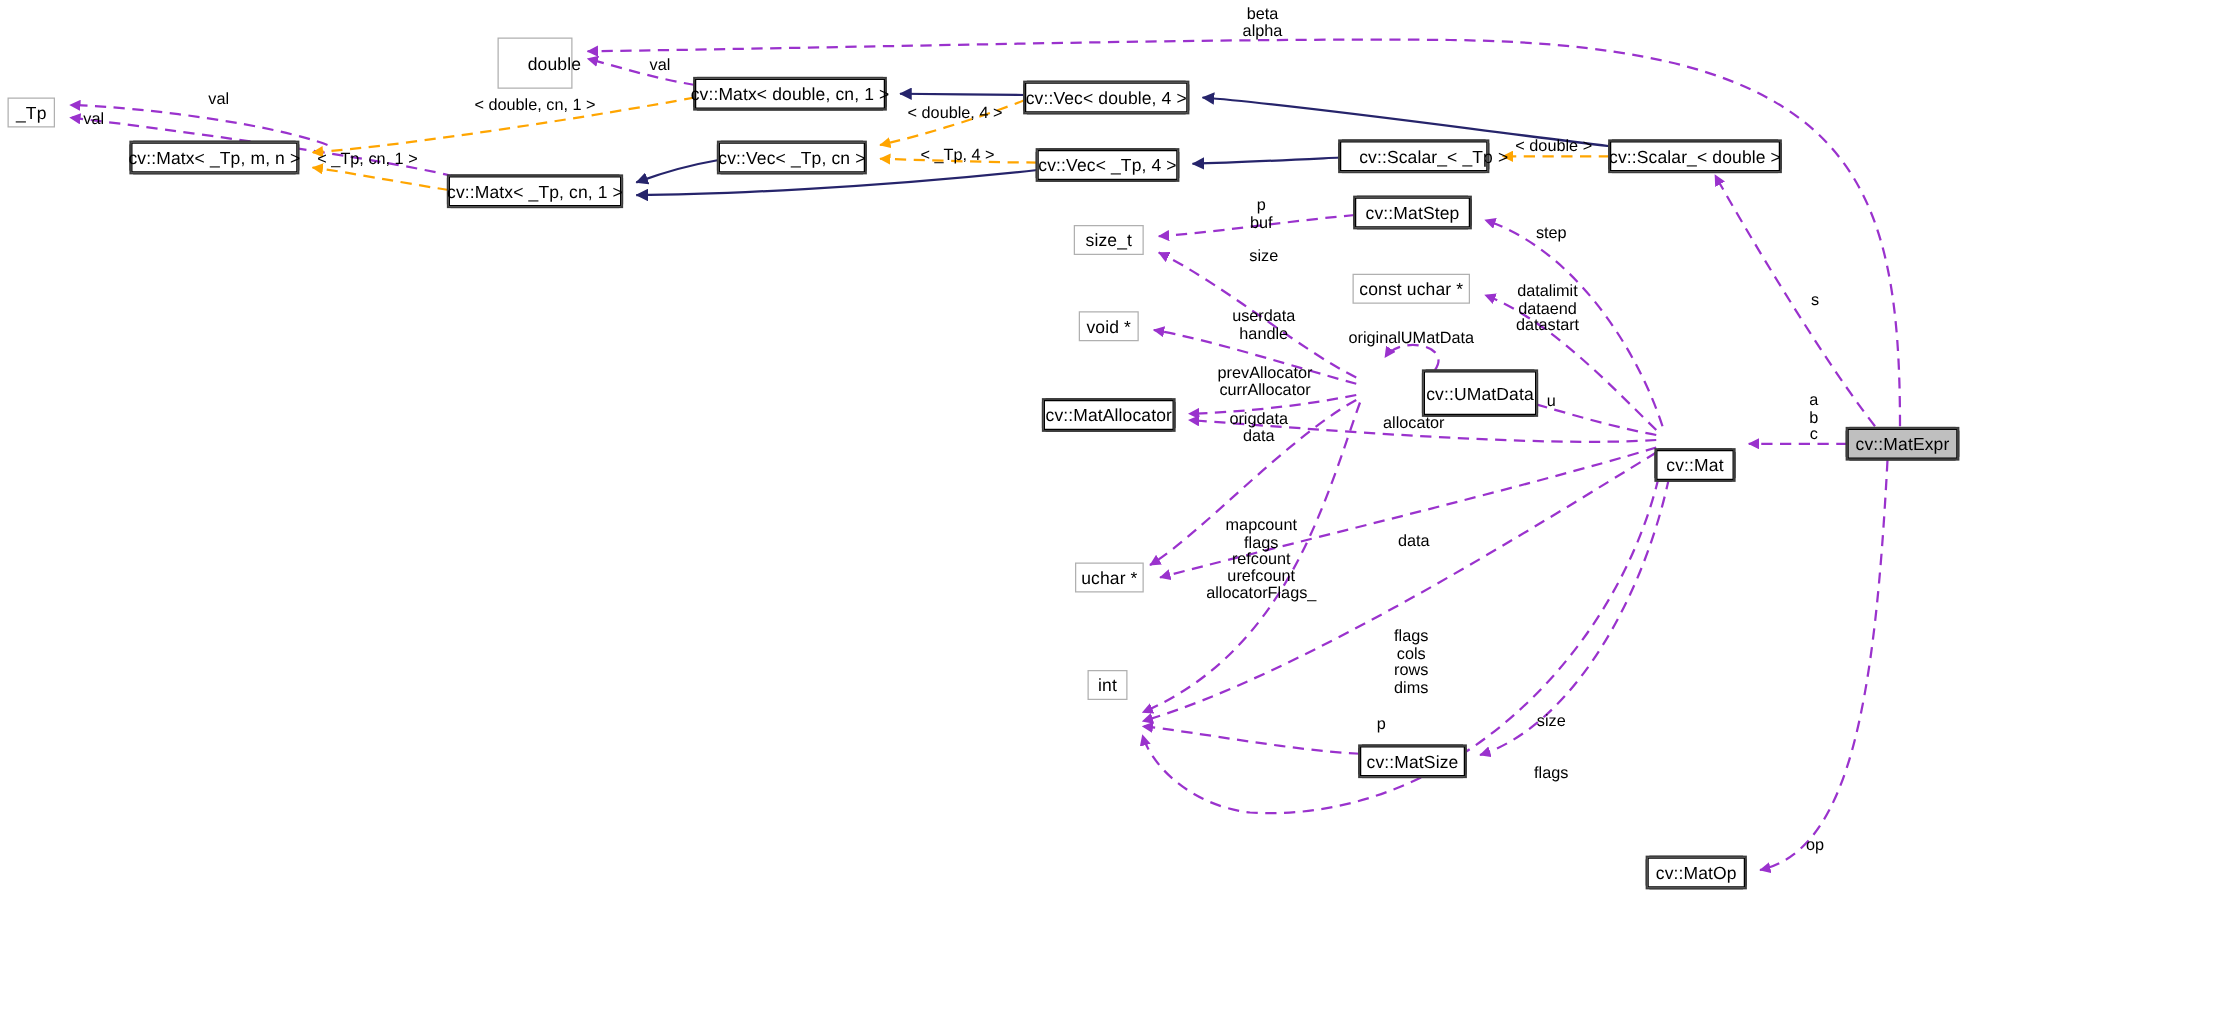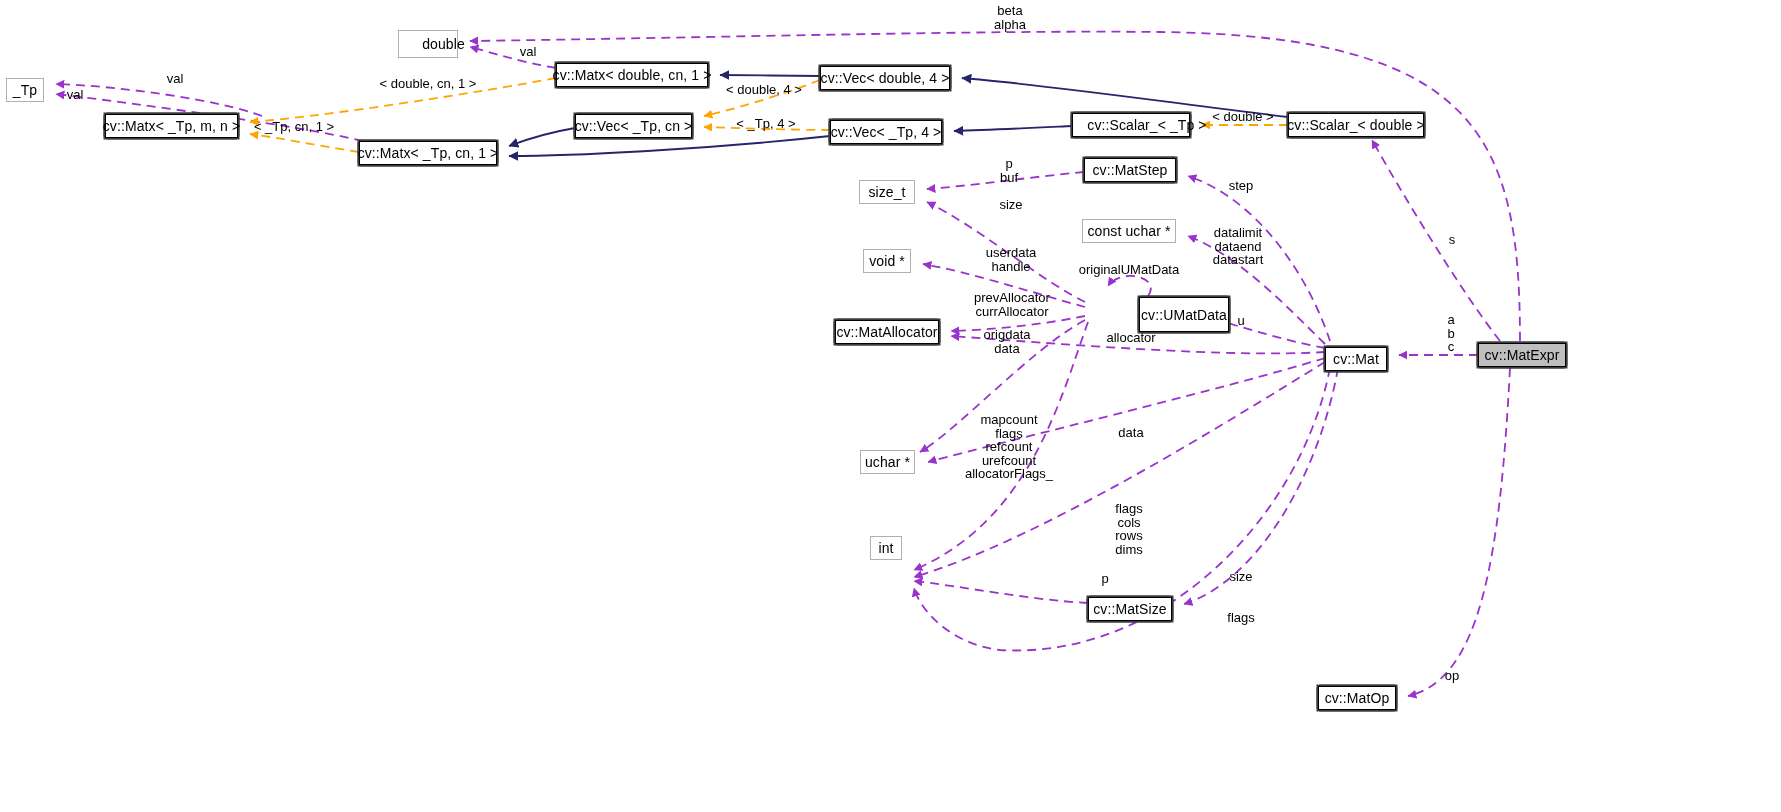--- a/index.html
+++ b/index.html
@@ -149,21 +149,21 @@
       <path d="M830,136 C700,150 570,156 509,156"></path>
 
       <path d="M1072,126 C1030,128 990,130 954,131"></path>
 
       <path d="M1288,117 C1180,104 1040,84 962,78"></path>
     </g>
   </svg>
 
   <div class="node plain" style="left:6px;  top:78px;  width:38px;  height:24px;">_Tp</div>
 
-  <div class="node plain" style="left:398px; top:30px;  width:60px;  height:28px;padding-left:31px;">double</div>
+  <div class="node plain" style="left:398px; top:30px;  width:60px;  height:41px;padding-left:31px;">double</div>
 
   <div class="node klass" style="left:105px; top:114px; width:133px; height:24px;">cv::Matx&lt; _Tp, m, n &gt;</div>
 
   <div class="node klass" style="left:556px; top:63px;  width:152px; height:24px;">cv::Matx&lt; double, cn, 1 &gt;</div>
 
   <div class="node klass" style="left:359px; top:141px; width:138px; height:24px;">cv::Matx&lt; _Tp, cn, 1 &gt;</div>
 
   <div class="node klass" style="left:575px; top:114px; width:117px; height:24px;">cv::Vec&lt; _Tp, cn &gt;</div>
 
   <div class="node klass" style="left:820px; top:66px;  width:130px; height:24px;">cv::Vec&lt; double, 4 &gt;</div>
@@ -179,21 +179,21 @@
   <div class="node klass" style="left:1084px;top:158px; width:92px;  height:24px;">cv::MatStep</div>
 
   <div class="node plain" style="left:1082px;top:219px; width:94px;  height:24px;">const uchar *</div>
 
   <div class="node plain" style="left:863px; top:249px; width:48px;  height:24px;">void *</div>
 
   <div class="node klass" style="left:1139px;top:297px; width:90px;  height:35px;">cv::UMatData</div>
 
   <div class="node klass" style="left:835px; top:320px; width:104px; height:24px;">cv::MatAllocator</div>
 
-  <div class="node klass" style="left:1325px;top:347px; width:62px;  height:24px;">cv::Mat</div>
+  <div class="node klass" style="left:1325px;top:360px; width:62px;  height:24px;">cv::Mat</div>
 
   <div class="node focus" style="left:1478px;top:343px; width:88px;  height:24px;">cv::MatExpr</div>
 
   <div class="node plain" style="left:860px; top:450px; width:55px;  height:24px;">uchar *</div>
 
   <div class="node plain" style="left:870px; top:536px; width:32px;  height:24px;">int</div>
 
   <div class="node klass" style="left:1088px;top:597px; width:84px;  height:24px;">cv::MatSize</div>
 
   <div class="node klass" style="left:1318px;top:686px; width:78px;  height:24px;">cv::MatOp</div>

